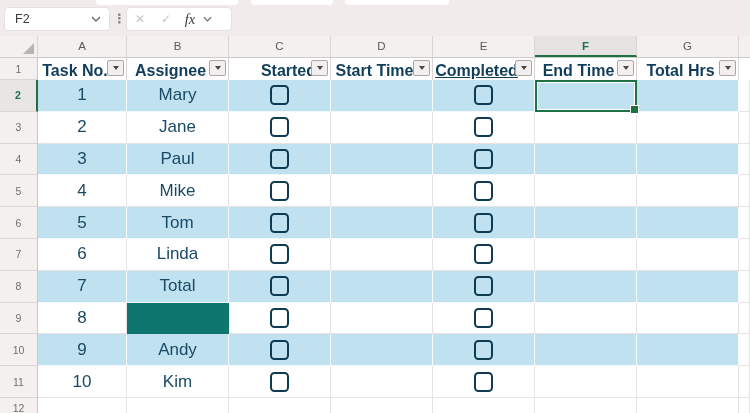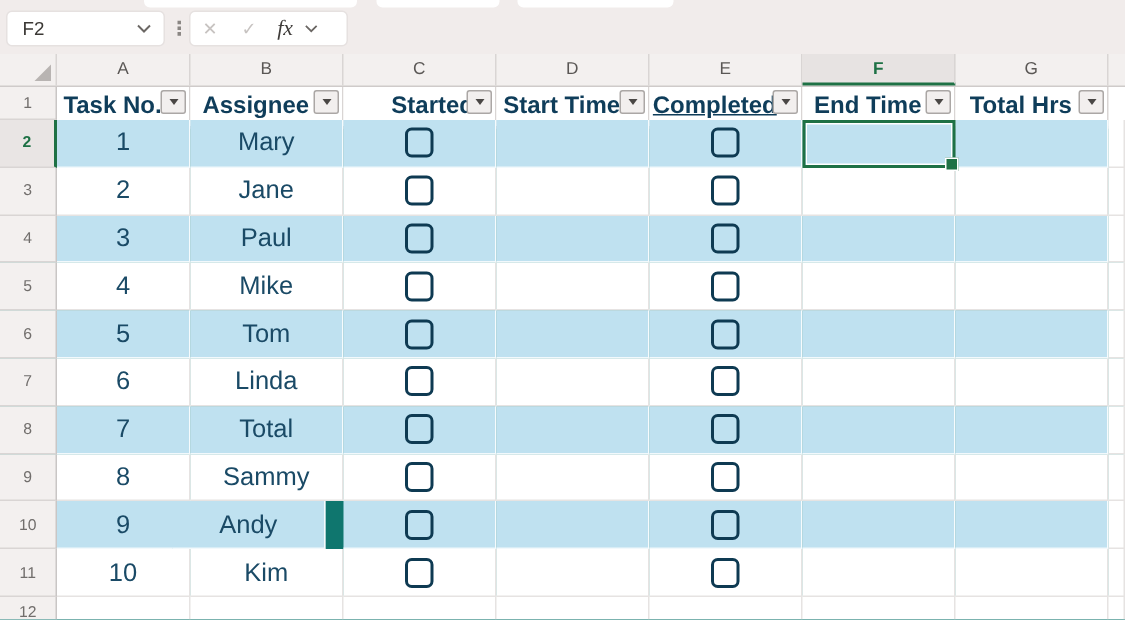--- a/index.html
+++ b/index.html
@@ -280,36 +280,35 @@
         <div class="dcell" style="left: 433px; width: 102px;">
           <div class="checkbox"></div>
         </div>
         <div class="dcell" style="left: 535px; width: 102px;"></div>
         <div class="dcell" style="left: 637px; width: 102px;"></div>
         <div class="sliver" style="left: 739px; width: 11px;"></div>
       </div>
       <div class="drow" style="top: 302.6px; height: 31.8px;">
         <div class="rownum">9</div>
         <div class="dcell" style="left: 38px; width: 89px;">8</div>
-        <div class="dcell" style="left: 127px; width: 102px;">Sammy</div>
         <div class="dcell" style="left: 229px; width: 102px;">
           <div class="checkbox"></div>
         </div>
         <div class="dcell" style="left: 331px; width: 102px;"></div>
         <div class="dcell" style="left: 433px; width: 102px;">
           <div class="checkbox"></div>
         </div>
         <div class="dcell" style="left: 535px; width: 102px;"></div>
         <div class="dcell" style="left: 637px; width: 102px;"></div>
         <div class="sliver" style="left: 739px; width: 11px;"></div>
       </div>
       <div class="drow banded" style="top: 334.4px; height: 31.8px;">
         <div class="rownum">10</div>
         <div class="dcell" style="left: 38px; width: 89px;">9</div>
-        <div class="dcell" style="left: 115px; width: 102px;">Andy</div>
+        <div class="dcell" style="left: 127px; width: 102px;">Andy</div>
         <div class="dcell" style="left: 229px; width: 102px;">
           <div class="checkbox"></div>
         </div>
         <div class="dcell" style="left: 331px; width: 102px;"></div>
         <div class="dcell" style="left: 433px; width: 102px;">
           <div class="checkbox"></div>
         </div>
         <div class="dcell" style="left: 535px; width: 102px;"></div>
         <div class="dcell" style="left: 637px; width: 102px;"></div>
         <div class="sliver" style="left: 739px; width: 11px;"></div>

